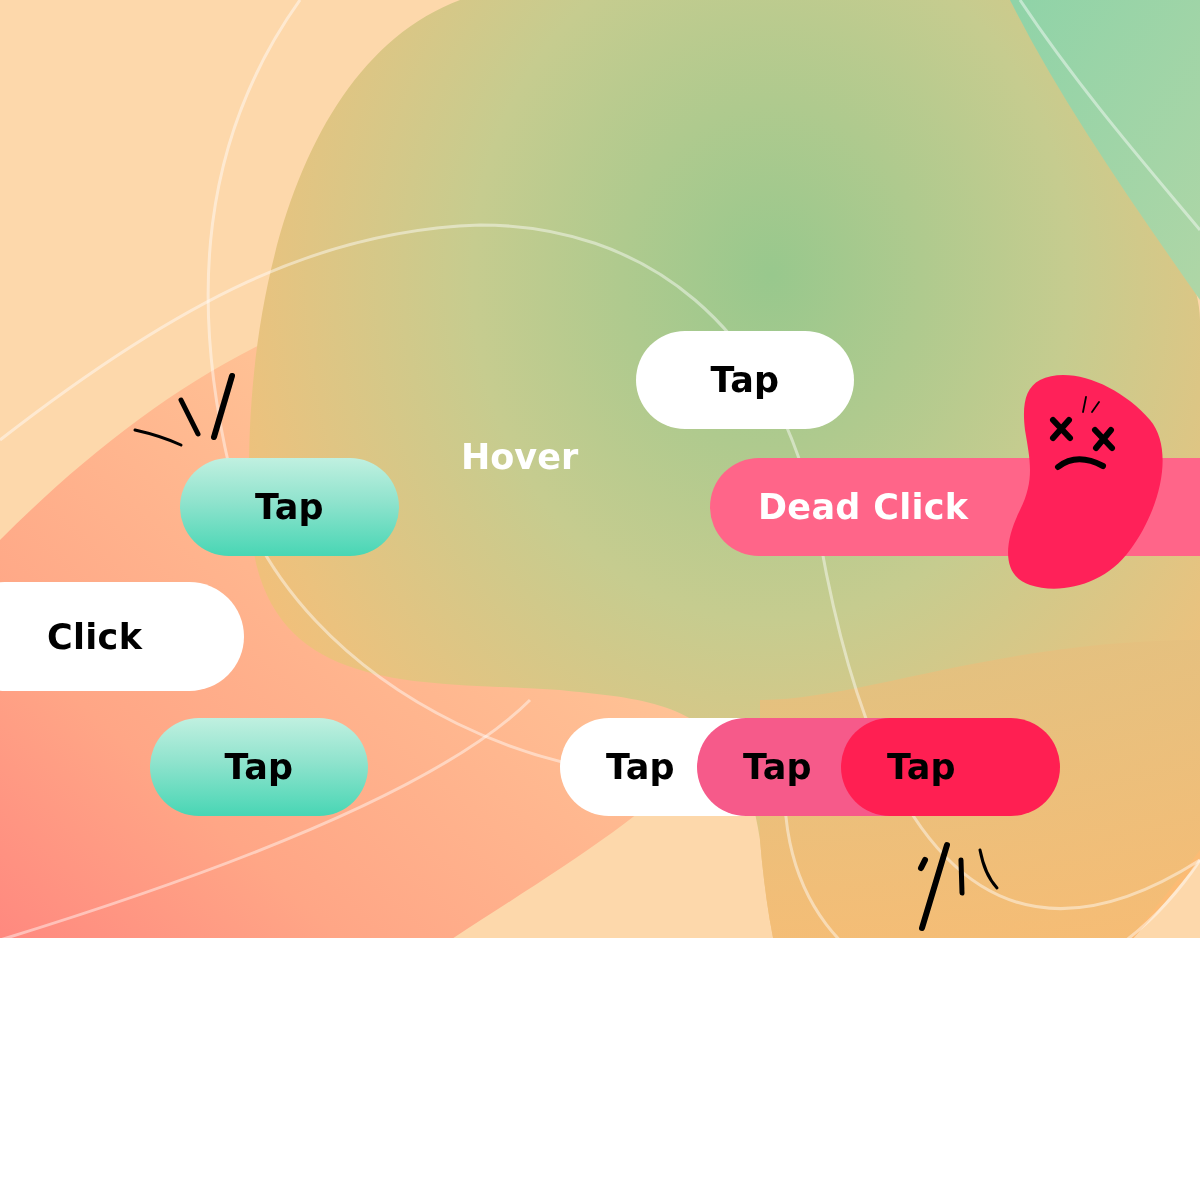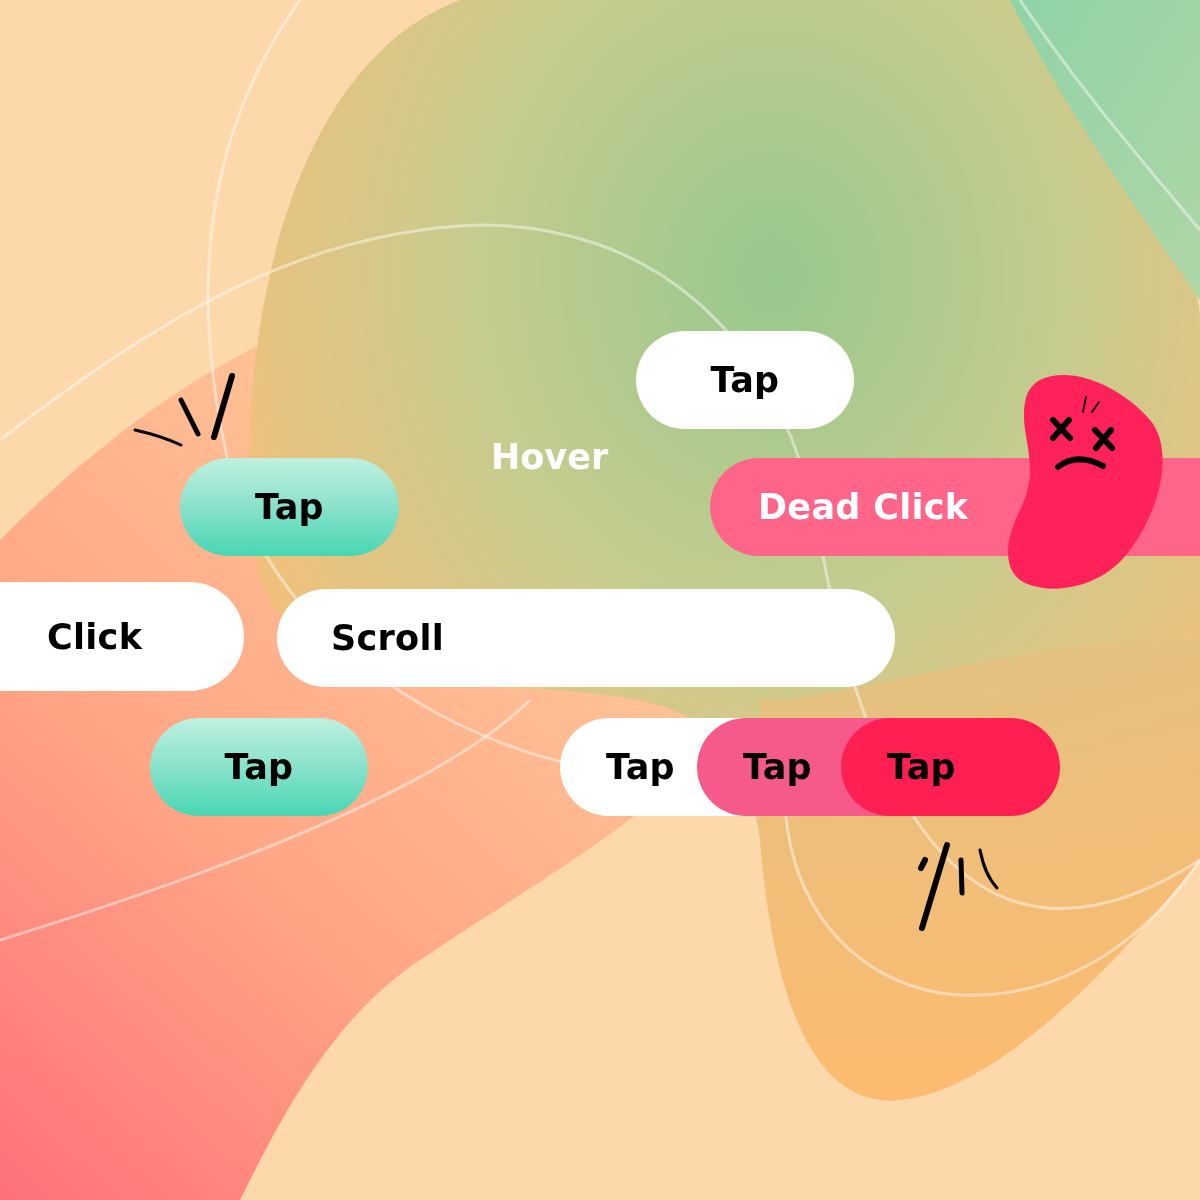--- a/index.html
+++ b/index.html
@@ -1,17 +1,17 @@
 <!DOCTYPE html>
 <html><head>
 <meta charset="utf-8">
 <style>
   html, body { margin:0; padding:0; }
   body { width:1200px; height:1200px; overflow:hidden; position:relative; font-family:"DejaVu Sans", "Liberation Sans", sans-serif; }
-  .canvas { position:absolute; left:0; top:0; width:1200px; height:1200px; overflow:hidden;
+  .canvas { position:absolute; left:0; top:0; width:1200px; height:938px; overflow:hidden;
     background: #fdd8ab; }
   .bg { position:absolute; left:0; top:0; width:1200px; height:1200px; }
   .pill { position:absolute; height:98px; border-radius:49px; display:flex; align-items:center;
     font-weight:bold; font-size:35px; color:#000; box-sizing:border-box; letter-spacing:0.3px; }
   .pill span { display:block; }
   .white { background:#ffffff; }
   .mint { background:linear-gradient(180deg,#c0f0e0 0%,#8fe3cd 45%,#48d6b4 100%); }
   .hover { position:absolute; color:#fff; font-weight:bold; font-size:35px; }
   .deco { position:absolute; }
 </style>
@@ -66,21 +66,21 @@
       <path d="M7 62 C 25 66 40 71 53 77" stroke-width="3"></path>
       <path d="M53 32 L 70 66" stroke-width="5"></path>
       <path d="M104 8 L 86 69" stroke-width="6"></path>
     </g>
   </svg>
 
   <div class="pill white" style="left:636px;top:331px;width:218px;justify-content:center;">
     <span>Tap</span>
   </div>
 
-  <div class="hover" style="left:491px;top:437px;">Hover</div>
+  <div class="hover" style="left:461px;top:437px;">Hover</div>
 
   <div class="pill mint" style="left:180px;top:458px;width:219px;justify-content:center;">
     <span>Tap</span>
   </div>
 
   <div class="pill" style="left:710px;top:458px;width:540px;background:#ff6589;color:#fff;padding-left:48px;border-radius:49px 0 0 49px;">
     <span>Dead Click</span>
   </div>
 
   <svg class="deco" style="left:1000px;top:370px;width:170px;height:225px;" viewBox="0 0 170 225">
@@ -91,23 +91,20 @@
       <path d="M58 97 C 72 86 88 88 103 96" stroke-width="6"></path>
       <path d="M86 27 L 83 42" stroke-width="1.8"></path>
       <path d="M99 32 L 92 42" stroke-width="1.8"></path>
     </g>
   </svg>
 
   <div class="pill white" style="left:-50px;top:582px;width:294px;padding-left:97px;height:109px;border-radius:55px;">
     <span>Click</span>
   </div>
 
-  <div class="pill white" style="left:277px;top:589px;width:618px;padding-left:54px;">
-    <span>Scroll</span>
-  </div>
 
   <div class="pill mint" style="left:150px;top:718px;width:218px;justify-content:center;">
     <span>Tap</span>
   </div>
 
   <div class="pill white" style="left:560px;top:718px;width:340px;padding-left:46px;">
     <span>Tap</span>
   </div>
   <div class="pill" style="left:697px;top:718px;width:330px;background:#f65a8a;padding-left:46px;">
     <span>Tap</span>

